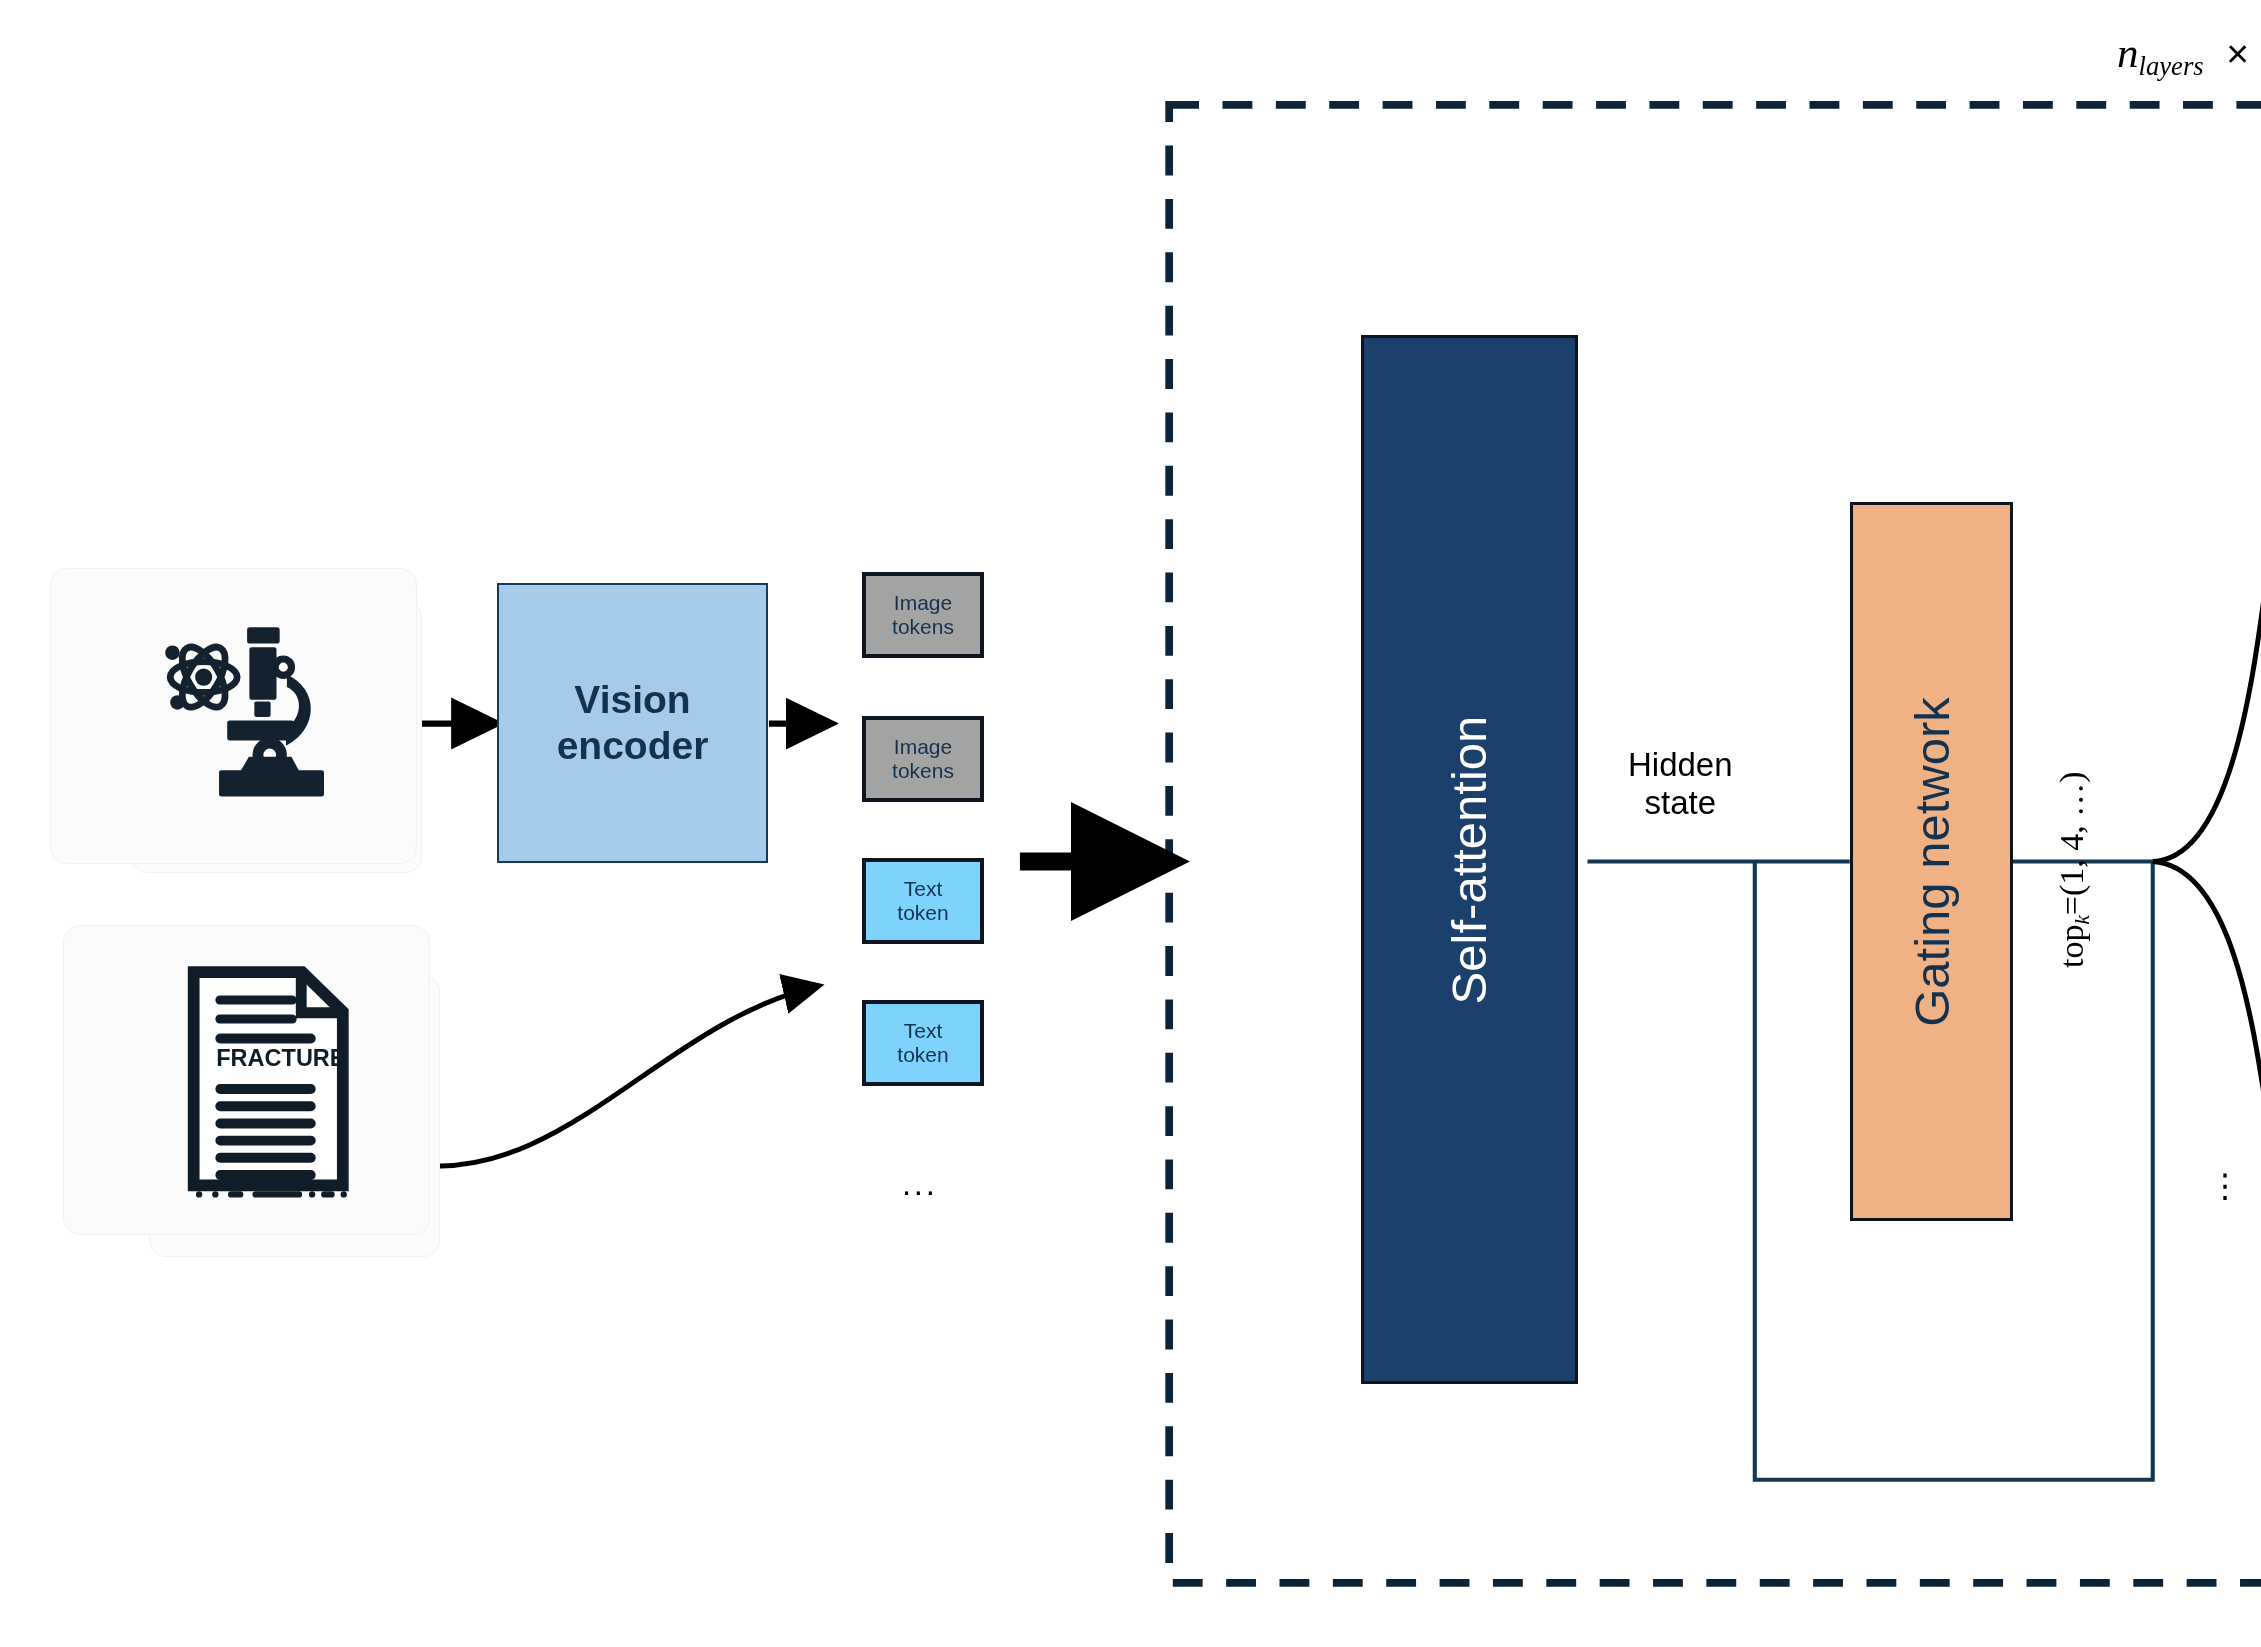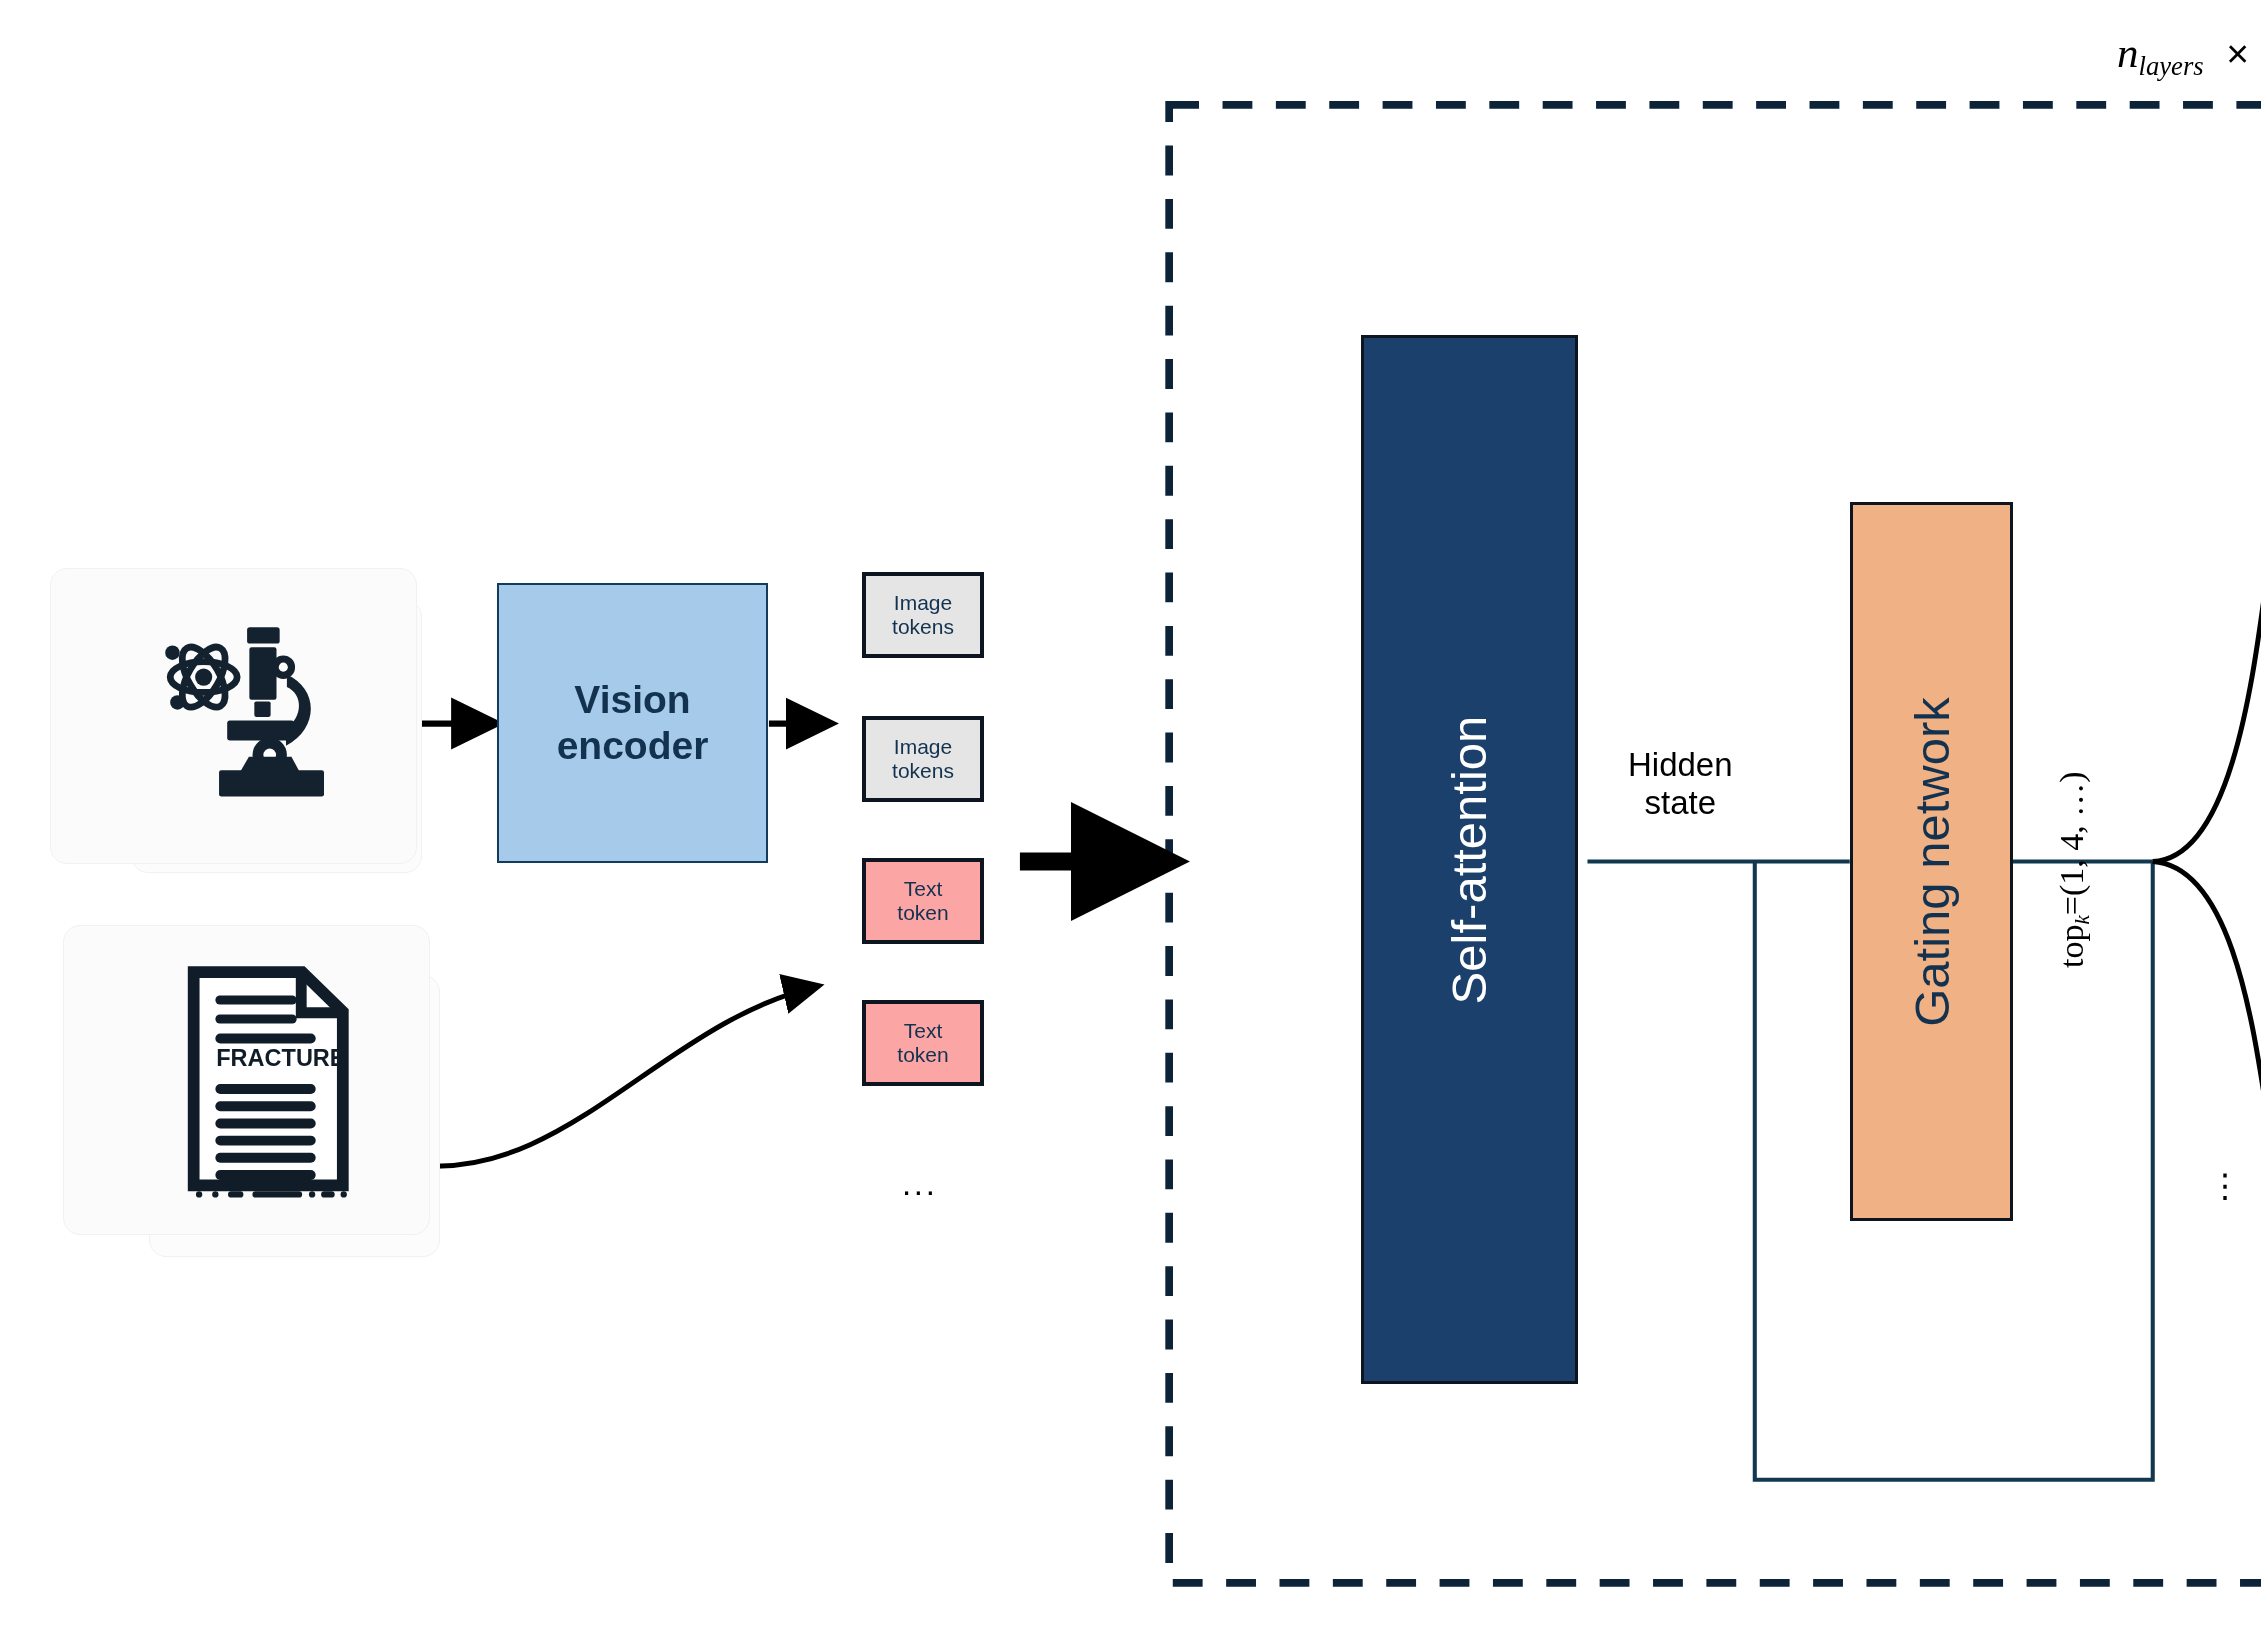--- a/index.html
+++ b/index.html
@@ -15,22 +15,22 @@
   .card{position:absolute;background:#fcfcfc;border:1.4px solid #f1f1f1;border-radius:17px;
         box-shadow:0 0 0 0 rgba(0,0,0,0);}
   .card.front{background:#fbfbfb;display:flex;align-items:center;justify-content:center;padding-left:48px;}
 
   
   .box{position:absolute;display:flex;align-items:center;justify-content:center;text-align:center;
        box-sizing:border-box;}
   .box-vision{background:#a6caea;border:2.7px solid #123b5e;color:#13324f;
        font-size:39px;line-height:1.18;}
   .box-token{border:4.1px solid #0d1620;color:#13324f;font-size:21px;line-height:1.12;font-weight:400;}
-  .tok-img{background:#e5e5e5;}
-  .tok-txt{background:#fca5a5;}
+  .tok-img{background:#a3a3a3;}
+  .tok-txt{background:#7dd3fc;}
 
   .box-attn{background:#1a406b;border:3.6px solid #0d1620;}
   .box-attn .vlabel{color:#ffffff;font-size:49px;white-space:nowrap;
        transform:rotate(-90deg);}
   .box-gate{background:#f0b184;border:3.6px solid #0d1620;}
   .box-gate .vlabel{color:#13324f;font-size:49px;white-space:nowrap;
        transform:rotate(-90deg);}
 
   
   .tlabel{position:absolute;color:#000;white-space:nowrap;}

